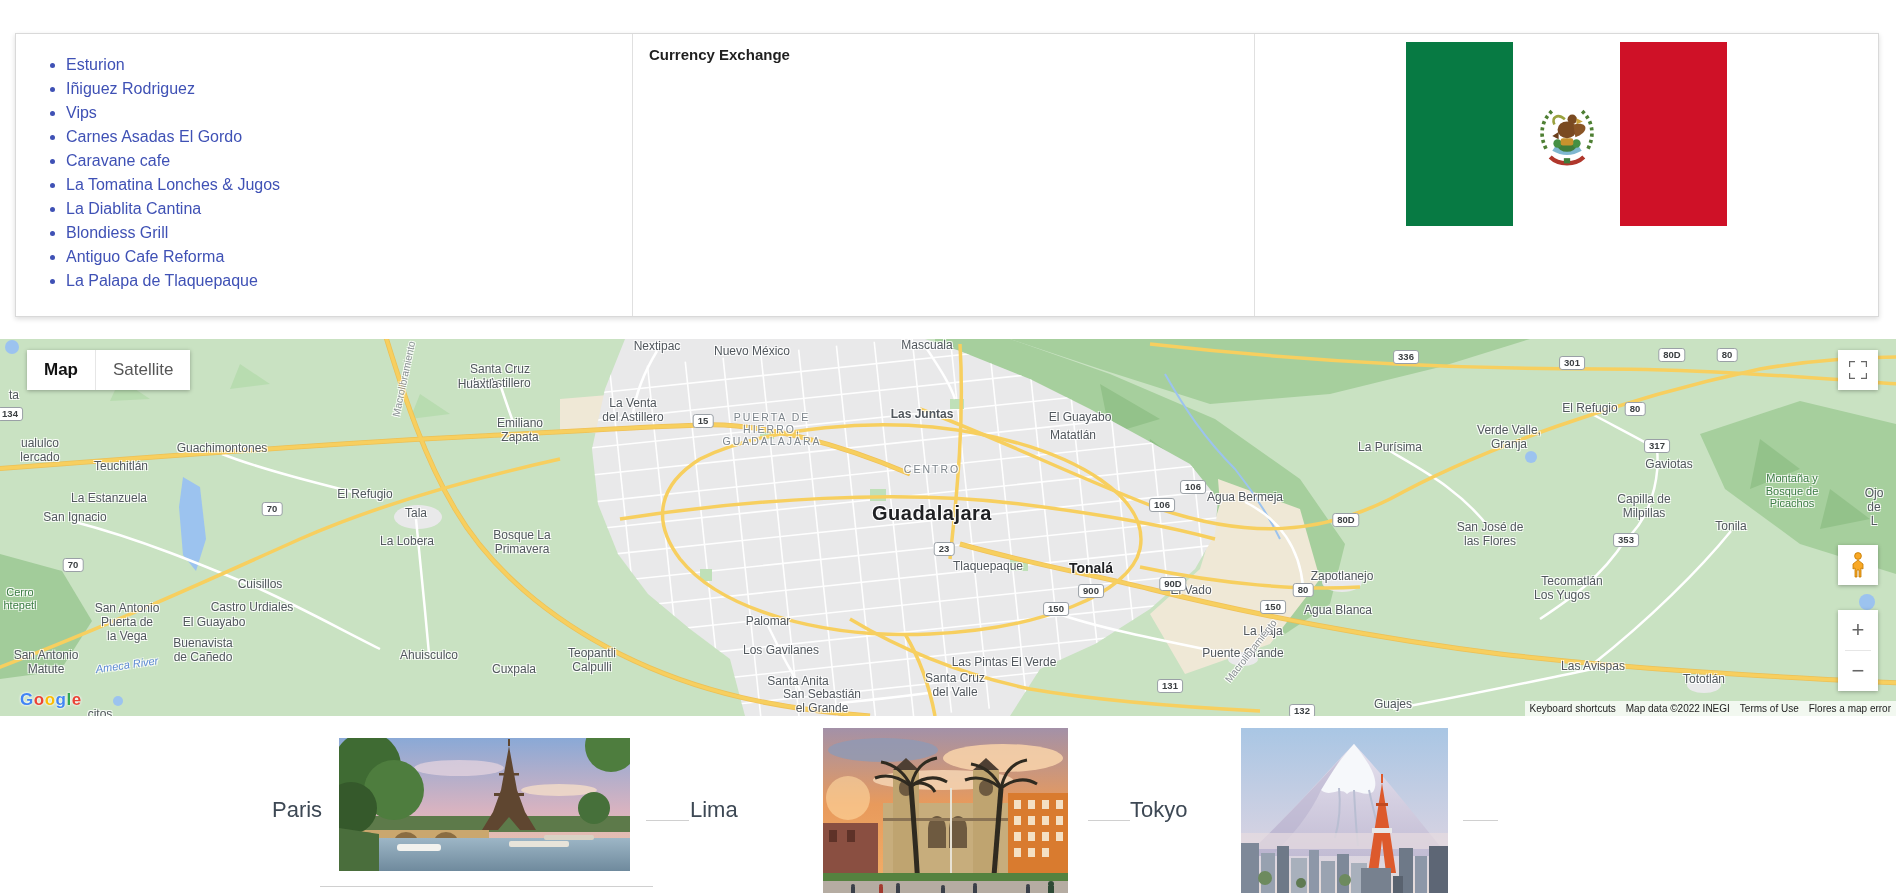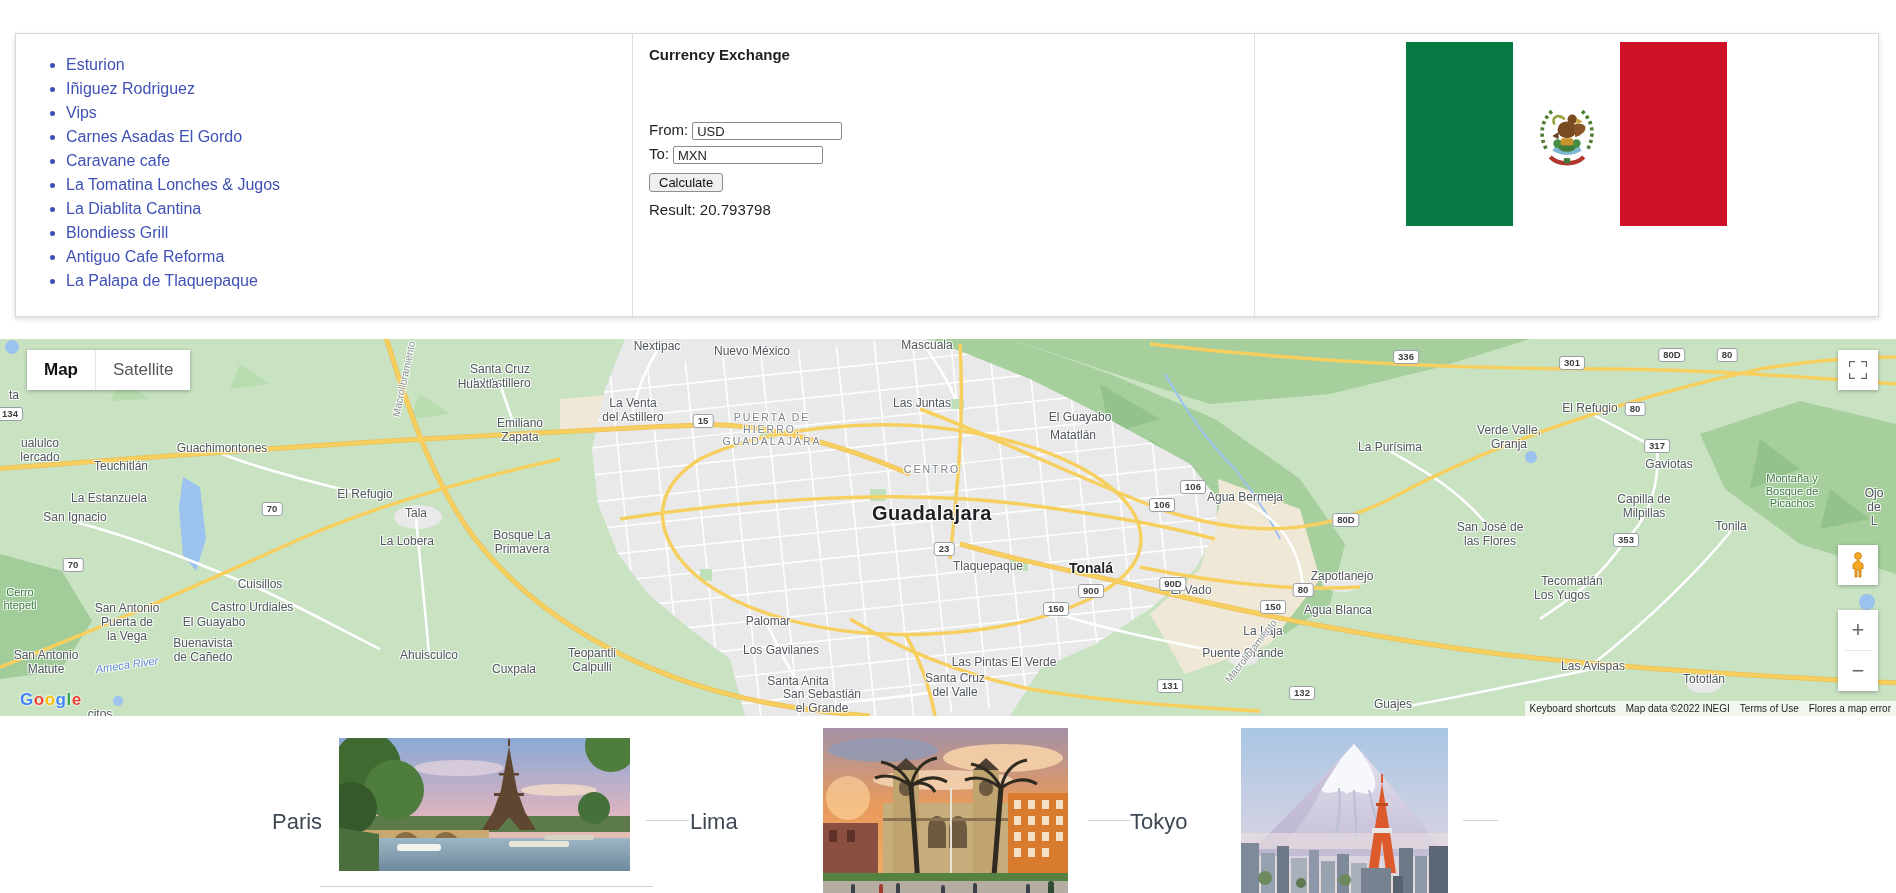--- a/index.html
+++ b/index.html
@@ -63,21 +63,21 @@
                  font-size:22px;color:#666;cursor:pointer;}
   .gm-zoom .zdiv{width:26px;height:1px;background:#e6e6e6;}
   .g-logo{position:absolute;left:20px;bottom:6px;font-size:17px;font-weight:bold;letter-spacing:.5px;
           text-shadow:0 0 2px #fff,0 0 3px #fff;cursor:pointer;}
   .attr-bar{position:absolute;right:0;bottom:0;display:flex;font-size:10px;color:#222;}
   .attr-bar span{background:rgba(255,255,255,.75);padding:2px 5px;white-space:nowrap;}
   .attr-link{cursor:pointer;}
 
   
   .cities{position:absolute;left:0;top:716px;width:1896px;height:177px;overflow:hidden;}
-  .city-label{position:absolute;font-size:22px;color:#3d4854;margin-top:12px;}
+  .city-label{position:absolute;font-size:22px;color:#3d4854;}
   .city-img{position:absolute;overflow:hidden;}
   .sep{position:absolute;height:1px;background:#d0d0d0;}
 </style>
 </head>
 <body>
 
 <div class="top-wrap">
   <div class="col col-restaurants">
     <ul class="rest-list">
         <li><a>Esturion</a></li>
@@ -88,30 +88,20 @@
         <li><a>La Tomatina Lonches &amp; Jugos</a></li>
         <li><a>La Diablita Cantina</a></li>
         <li><a>Blondiess Grill</a></li>
         <li><a>Antiguo Cafe Reforma</a></li>
         <li><a>La Palapa de Tlaquepaque</a></li>
       </ul>
   </div>
 
   <div class="col col-currency">
     <div class="panel-title">Currency Exchange</div>
-    <div class="cur-form">
-      <div class="cur-row">
-        <span>From:</span><input type="text" value="USD" style="">
-      </div>
-      <div class="cur-row">
-        <span>To:</span><input type="text" value="MXN" style="">
-      </div>
-      <button class="calc-btn">Calculate</button>
-      <div class="cur-result">Result: 20.793798</div>
-    </div>
   </div>
 
   <div class="col col-flag">
     <div class="mx-flag">
       <div class="stripe" style="background:#077a43"></div>
       <div class="stripe" style="background:#ffffff"></div>
       <div class="stripe" style="background:#cf1127"></div>
       <svg class="mx-emblem" width="84" height="84" viewBox="0 0 80 80">
         <path d="M20,54 C13,40 16,26 27,17" stroke="#4e7f33" stroke-width="3.5" fill="none" stroke-dasharray="3 3"></path>
         <path d="M60,54 C67,40 64,26 53,17" stroke="#4e7f33" stroke-width="3.5" fill="none" stroke-dasharray="3 3"></path>
@@ -254,21 +244,21 @@
       <span class="ml ml-town" style="left: 657px; top: 8px;">Nextipac</span>
       <span class="ml ml-town" style="left: 752px; top: 13px;">Nuevo México</span>
       <span class="ml ml-town" style="left: 927px; top: 7px;">Mascuala</span>
       <span class="ml ml-town" style="left: 500px; top: 38px;">Santa Cruz
 del Astillero</span>
       <span class="ml ml-town" style="left: 478px; top: 46px;">Huaxtla</span>
       <span class="ml ml-town" style="left: 633px; top: 72px;">La Venta
 del Astillero</span>
       <span class="ml ml-town" style="left: 520px; top: 92px;">Emiliano
 Zapata</span>
-      <span class="ml ml-town" style="left: 922px; top: 65px;">Las Juntas</span>
+      <span class="ml ml-town" style="left: 922px; top: 76px; font-weight: bold;">Las Juntas</span>
       <span class="ml ml-town" style="left: 1080px; top: 79px;">El Guayabo</span>
       <span class="ml ml-town" style="left: 1073px; top: 97px;">Matatlán</span>
       <span class="ml ml-town" style="left: 1590px; top: 70px;">El Refugio</span>
       <span class="ml ml-town" style="left: 1509px; top: 99px;">Verde Valle,
 Granja</span>
       <span class="ml ml-town" style="left: 1390px; top: 109px;">La Purísima</span>
       <span class="ml ml-town" style="left: 1659px; top: 126px; padding-left: 20px;">Gaviotas</span>
       <span class="ml ml-district" style="left: 772px; top: 90px;">PUERTA DE
 HIERRO,
 GUADALAJARA</span>
@@ -351,21 +341,21 @@
       <span class="shield" style="left: 1346px; top: 181px;">80D</span>
       <span class="shield" style="left: 1406px; top: 18px;">336</span>
       <span class="shield" style="left: 1572px; top: 24px;">301</span>
       <span class="shield" style="left: 1672px; top: 16px;">80D</span>
       <span class="shield" style="left: 1727px; top: 16px;">80</span>
       <span class="shield" style="left: 1657px; top: 107px;">317</span>
       <span class="shield" style="left: 1626px; top: 201px;">353</span>
       <span class="shield" style="left: 1635px; top: 70px;">80</span>
       <span class="shield" style="left: 1858px; top: 339px;">90</span>
       <span class="shield" style="left: 1170px; top: 347px;">131</span>
-      <span class="shield" style="left: 1302px; top: 354px;">132</span>
+      <span class="shield" style="left: 1302px; top: 372px;">132</span>
       <span class="shield" style="left: 1273px; top: 268px;">150</span>
       <span class="shield" style="left: 10px; top: 75px;">134</span>
     </div>
 
   <div class="gm-btn gm-mapsat">
     <div class="seg sel">Map</div>
     <div style="width:1px;height:40px;background:#e6e6e6"></div>
     <div class="seg unsel">Satellite</div>
   </div>
 

